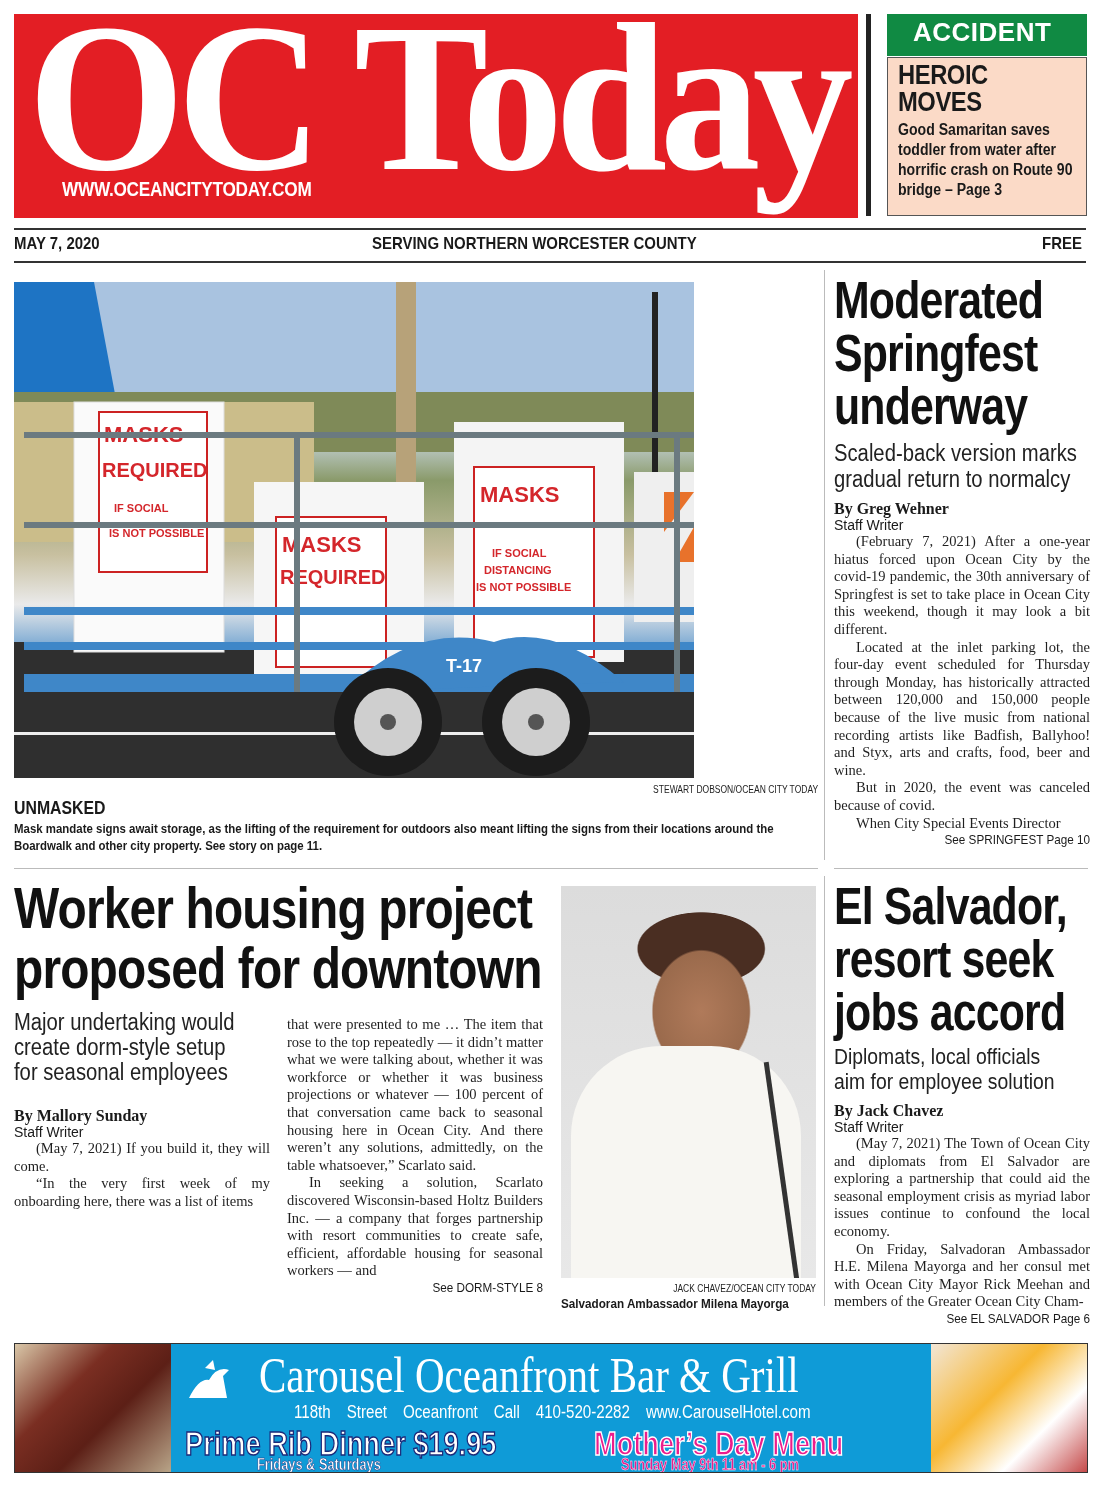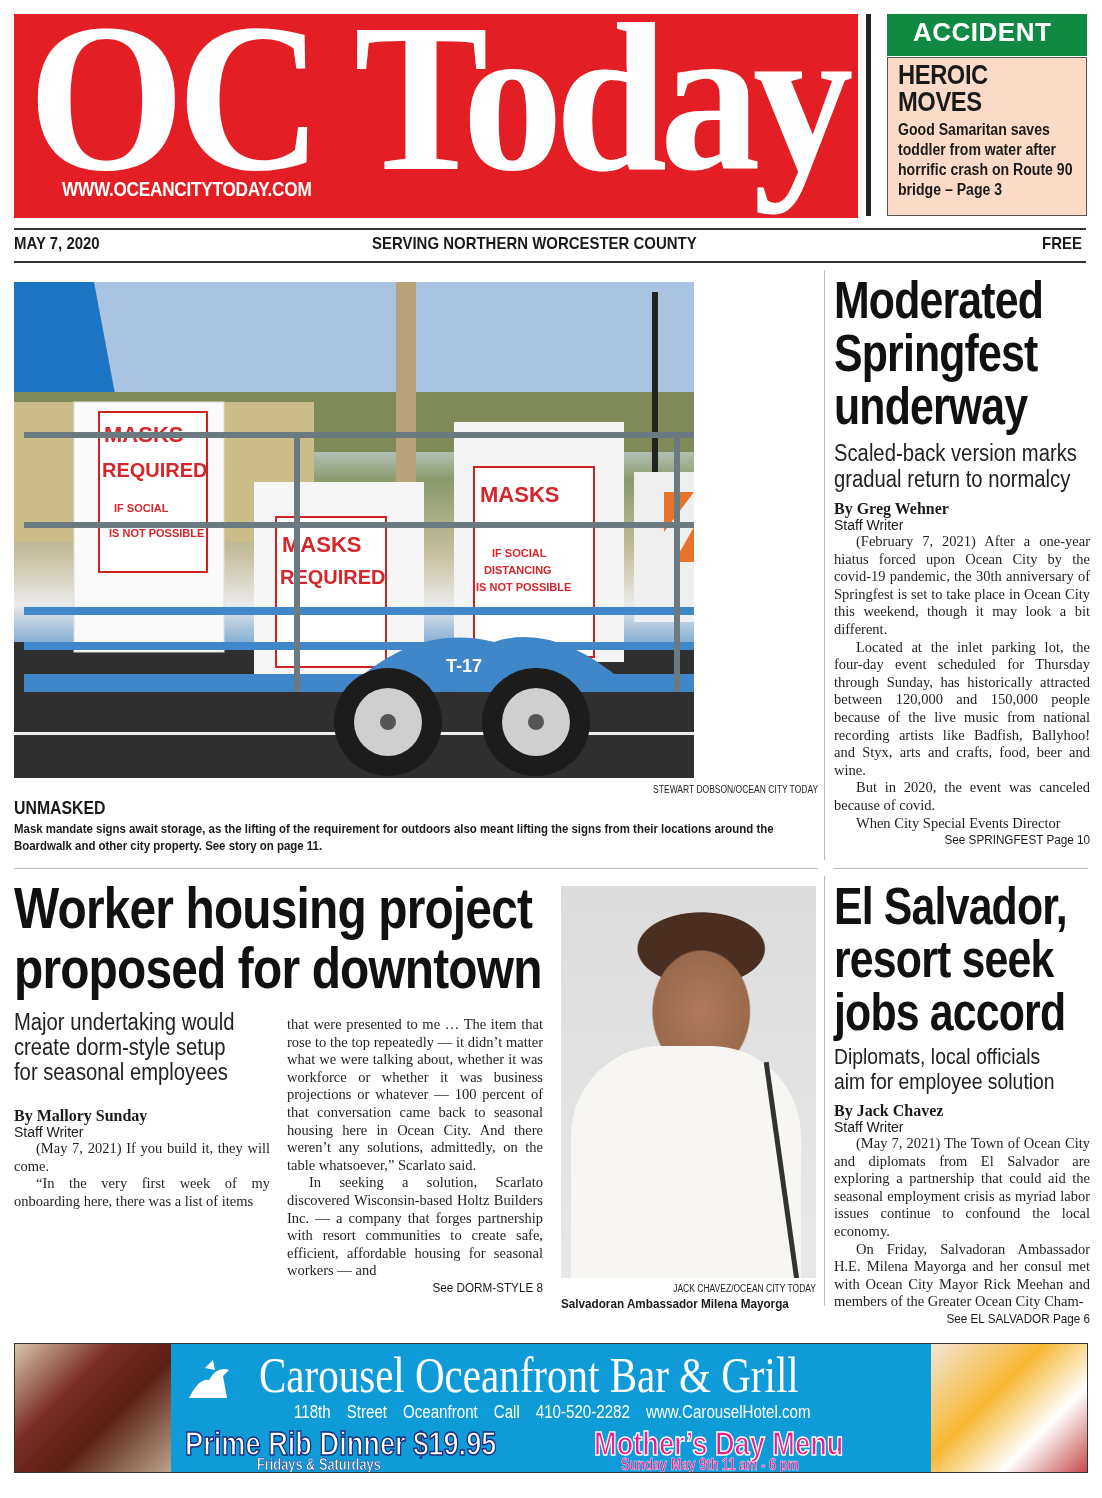--- a/index.html
+++ b/index.html
@@ -143,21 +143,21 @@
     <div>underway</div>
   </div>
   <div class="deck" style="font-size:23px; line-height:26px; margin-top:7px;">
     <div>Scaled-back version marks</div>
     <div>gradual return to normalcy</div>
   </div>
   <div class="byline" style="margin-top:8px;">By Greg Wehner</div>
   <div class="staff">Staff Writer</div>
   <div class="body">
     <p>(February 7, 2021) After a one-year hiatus forced upon Ocean City by the covid-19 pandemic, the 30th anniversary of Springfest is set to take place in Ocean City this weekend, though it may look a bit different.</p>
-    <p>Located at the inlet parking lot, the four-day event scheduled for Thursday through Sunday, has historically attracted between 120,000 and 150,000 people because of the live music from national recording artists like Badfish, Ballyhoo! and Styx, arts and crafts, food, beer and wine.</p>
+    <p>Located at the inlet parking lot, the four-day event scheduled for Thursday through Monday, has historically attracted between 120,000 and 150,000 people because of the live music from national recording artists like Badfish, Ballyhoo! and Styx, arts and crafts, food, beer and wine.</p>
     <p>But in 2020, the event was canceled because of covid.</p>
     <p>When City Special Events Director</p>
   </div>
   <div class="jump">See SPRINGFEST Page 10</div>
 </div>
 
 <div class="abs divider" style="left:14px; top:868px; width:804px;"></div>
 <div class="abs divider" style="left:834px; top:868px; width:254px;"></div>
 
 <div class="abs" style="left:14px; top:878px; width:540px;">

